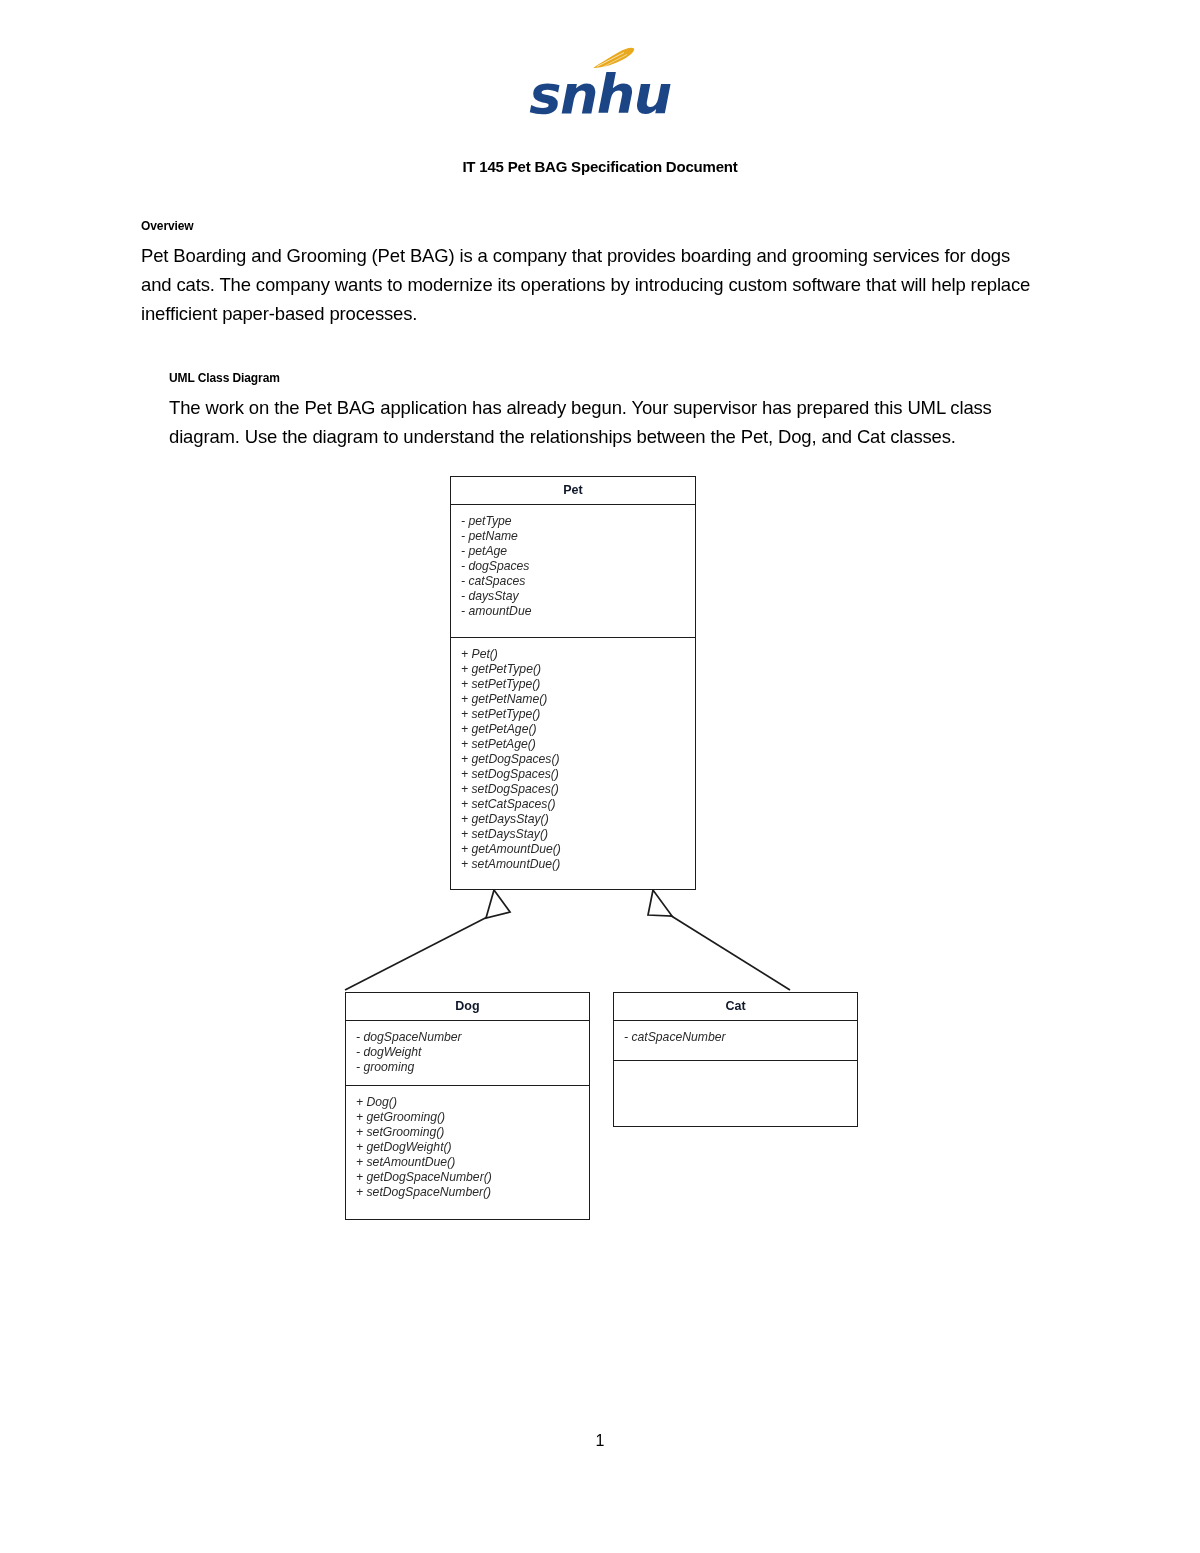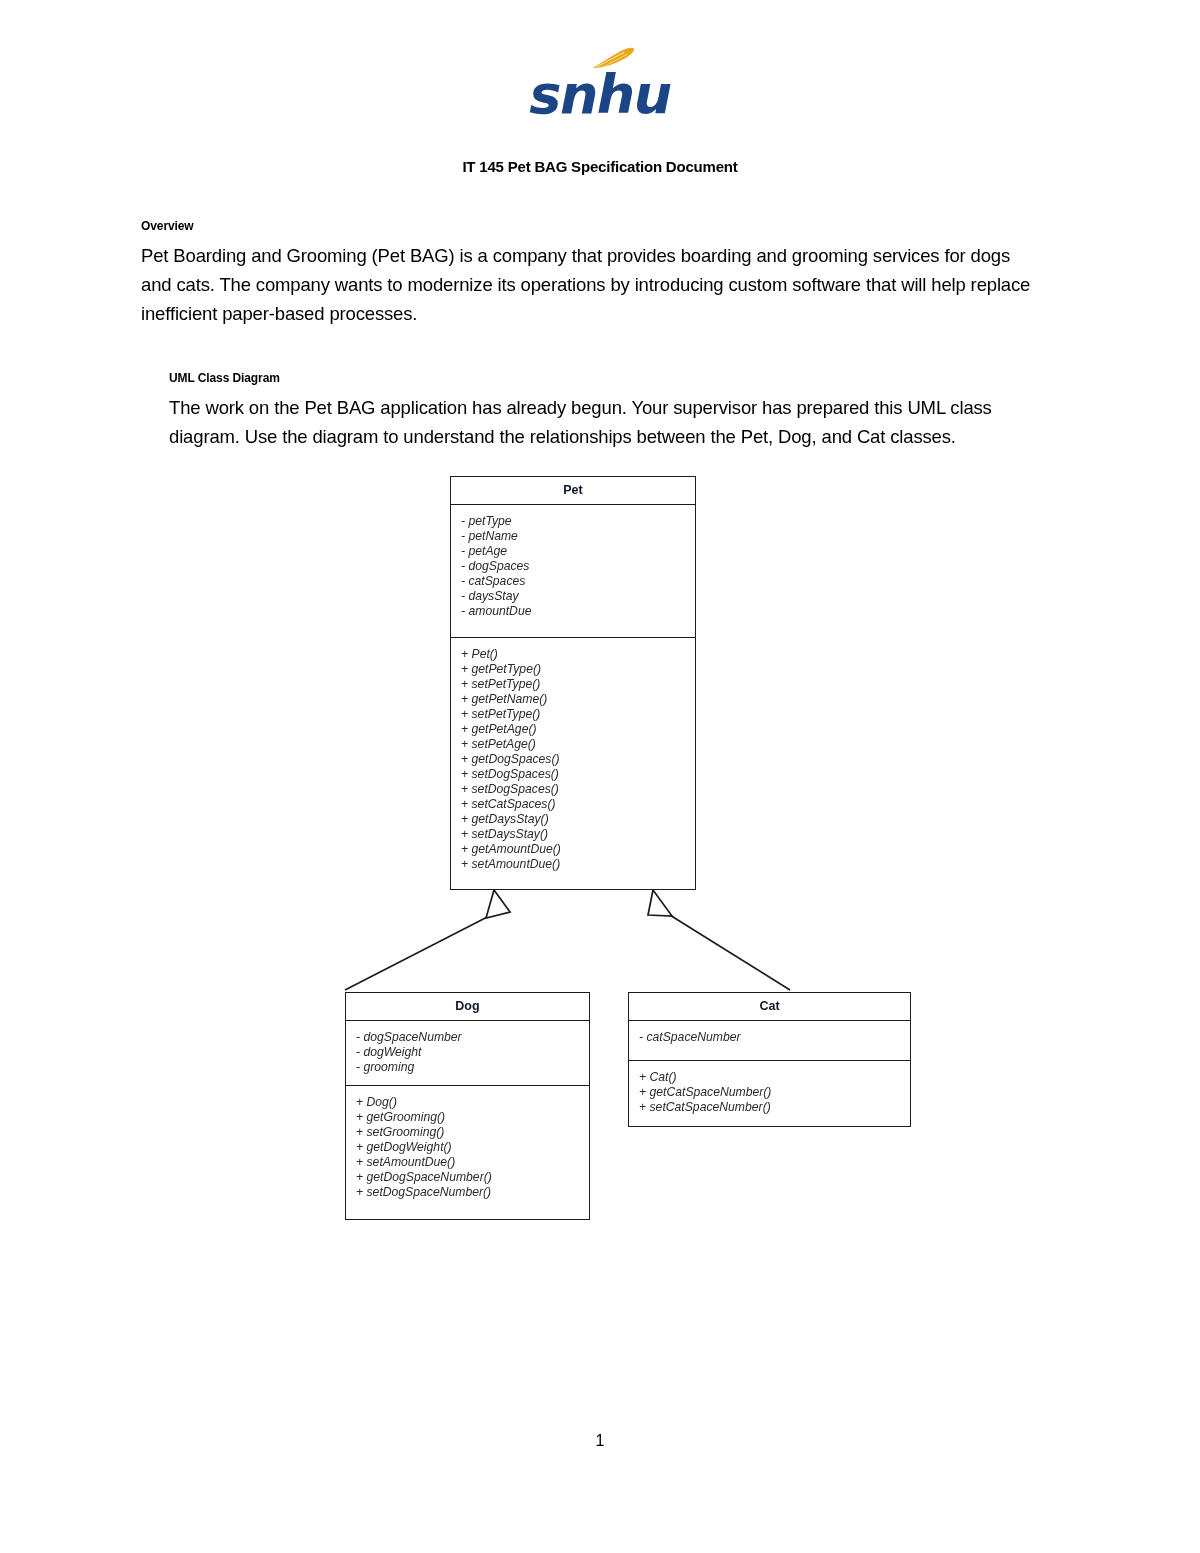--- a/index.html
+++ b/index.html
@@ -136,23 +136,23 @@
   #class-dog {
     left: 313px;
     top: 532px;
     width: 245px;
     height: 688px;
     height: 228px;
     margin-left: 32px;
   }
   #class-dog .uml-attrs  { height: 65px; }
   #class-cat {
-    left: 628px;
+    left: 613px;
     top: 532px;
-    width: 283px;
+    width: 245px;
     height: 135px;
   }
   #class-cat .uml-attrs  { height: 40px; }
 
   
   #page-number {
     position: absolute;
     left: 0;
     top: 1432px;
     width: 1200px;
@@ -246,22 +246,17 @@
       <div class="uml-row">+ getDogSpaceNumber()</div>
       <div class="uml-row">+ setDogSpaceNumber()</div>
     </div>
   </div>
 
   <div class="uml-class" id="class-cat">
     <div class="uml-name">Cat</div>
     <div class="uml-compartment uml-attrs">
       <div class="uml-row">- catSpaceNumber</div>
     </div>
-    <div class="uml-compartment uml-methods">
-      <div class="uml-row">+ Cat()</div>
-      <div class="uml-row">+ getCatSpaceNumber()</div>
-      <div class="uml-row">+ setCatSpaceNumber()</div>
-    </div>
   </div>
 
 </div>
 
 <div id="page-number">1</div>
 
 </body></html>

